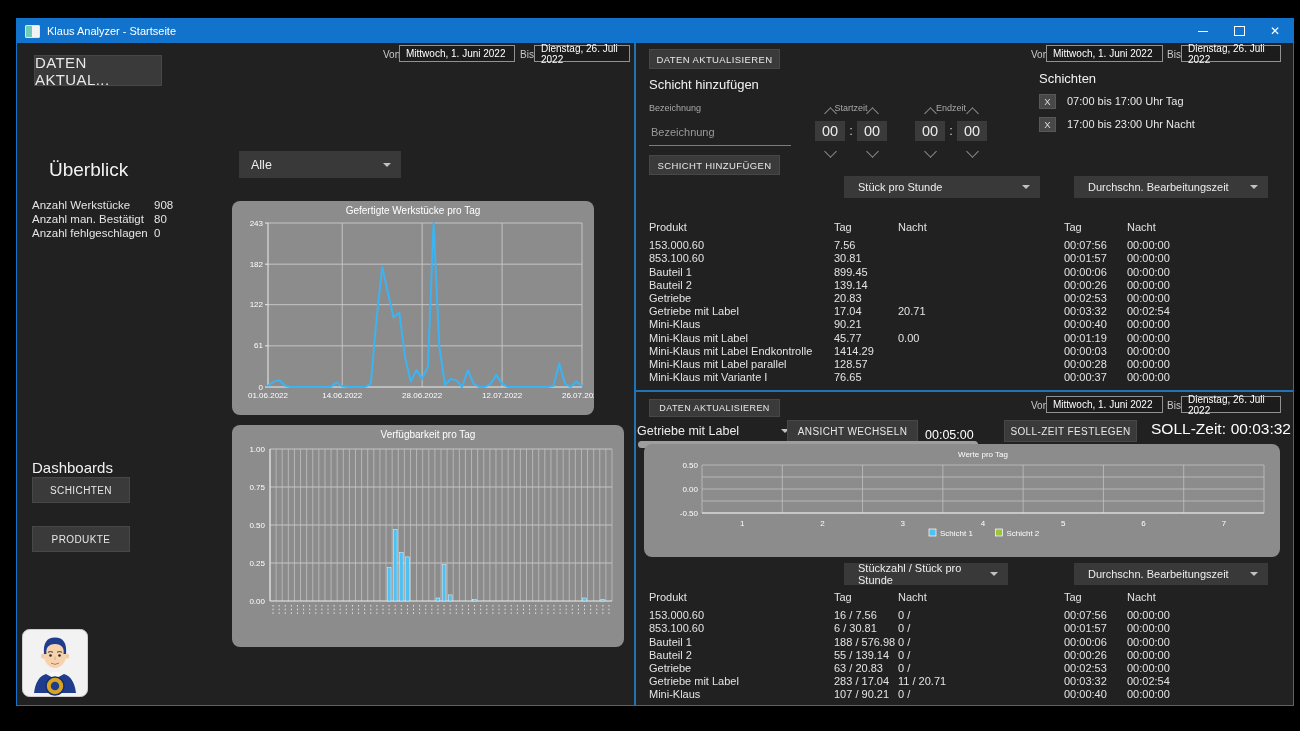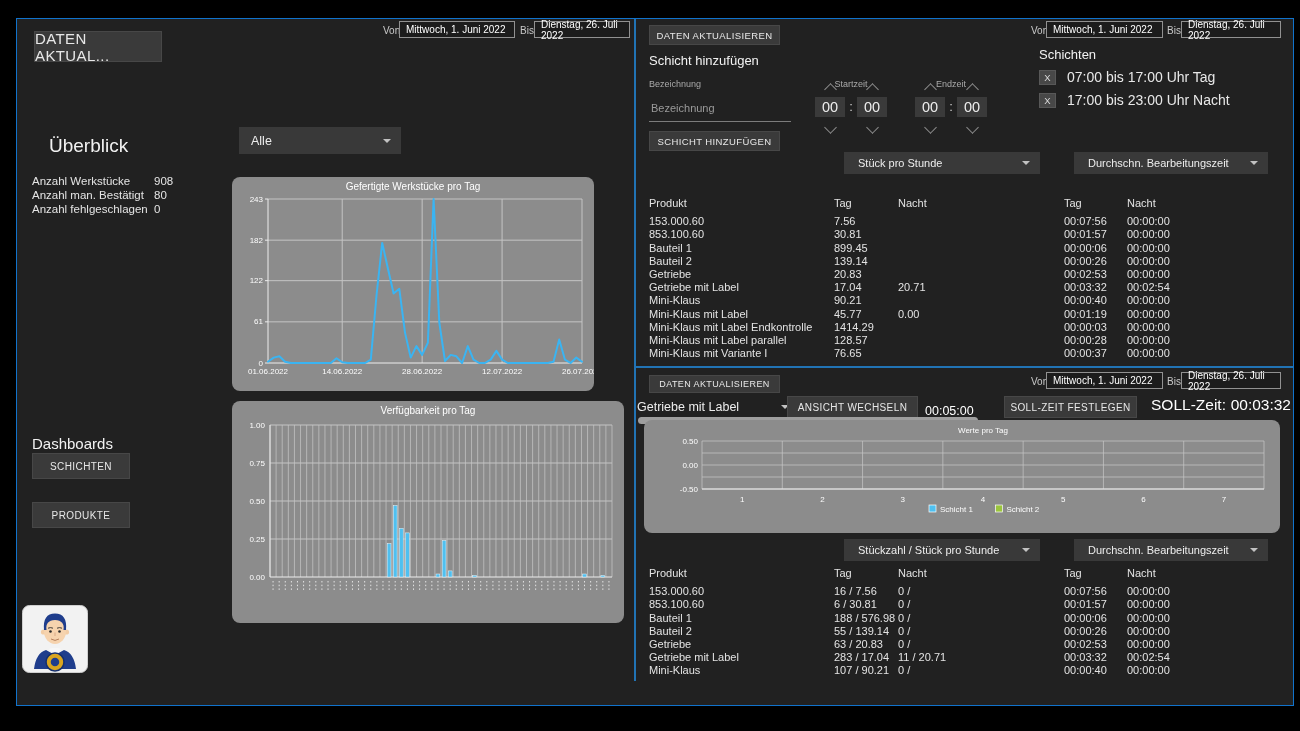--- a/index.html
+++ b/index.html
@@ -47,21 +47,21 @@
   .chev.up{transform:rotate(45deg);}
   .chev.down{transform:rotate(225deg);}
   #inp-bezeichnung{position:absolute;left:632px;top:76px;width:138px;height:24px;background:transparent;
     border:none;border-bottom:1px solid #7c7c7c;color:#dcdcdc;font-size:11px;font-family:inherit;outline:none;}
   #inp-bezeichnung::placeholder{color:#9a9a9a;}
   
   #shift-items{position:absolute;left:1022px;top:50px;display:flex;flex-direction:column;gap:7px;}
   .shift-item{display:flex;align-items:center;gap:11px;height:16px;}
   .xbtn{width:17px;height:15px;background:#484848;border:1px solid #585858;color:#dcdcdc;font-size:9.5px;
     display:flex;align-items:center;justify-content:center;box-sizing:border-box;}
-  .shift-text{font-size:14px;color:#e8e8e8;}
+  .shift-text{font-size:11px;color:#e8e8e8;}
   
   .ptable{position:absolute;width:632px;color:#e3e3e3;font-size:11px;}
   .trow{display:grid;grid-template-columns:185px 64px 166px 63px 1fr;height:13.2px;line-height:13.2px;white-space:nowrap;}
   .trow.thead{margin-bottom:5px;}
   
   .vdiv{position:absolute;left:617px;top:0;width:2px;height:662px;background:#2173b5;}
   .hdiv{position:absolute;left:619px;top:347px;width:657px;height:2px;background:#2173b5;}
   
   #btn-refresh-main{left:17px;top:12px;width:128px;height:31px;font-size:15px;}
   #lbl-von-left{left:366px;top:6px;} #inp-von-left{left:382px;top:2px;width:116px;height:17px;}
@@ -96,28 +96,43 @@
   #lbl-bis-br{left:1150px;top:357px;} #inp-bis-br{left:1164px;top:353px;width:100px;height:17px;}
   #dd-product{left:620px;top:377px;width:152px;height:22px;font-size:12.5px;}
   #btn-ansicht{left:770px;top:377px;width:131px;height:22px;font-size:10px;}
   #inp-sollzeit{position:absolute;left:908px;top:374px;width:74px;height:23px;color:#fff;font-size:12.5px;
     text-align:left;border-bottom:1px solid #8f8f8f;box-sizing:border-box;line-height:20px;margin-top:8px;}
   #btn-sollzeit{left:987px;top:377px;width:133px;height:22px;font-size:10px;}
   #lbl-sollzeit{position:absolute;left:1134px;top:377px;font-size:15.5px;color:#fff;}
   #val-sollzeit{position:absolute;left:1200px;top:377px;width:74px;font-size:15.5px;color:#fff;text-align:right;}
   #scroll-remnant{position:absolute;left:621px;top:398px;width:340px;height:7px;background:#9e9e9e;border-radius:4px;}
   #chart3{left:627px;top:401px;width:636px;height:113px;}
-  #dd-metric1-br{left:827px;top:520px;width:196px;height:22px;}
+  #dd-metric1-br{left:827px;top:520px;width:164px;height:22px;}
   #dd-metric2-br{left:1057px;top:520px;width:194px;height:22px;}
   #table-bottom{left:632px;top:548px;}
 </style>
 </head>
 <body>
 
 <div class="window">
+  <div class="titlebar">
+    <span class="appicon"></span>
+    <span class="titletext">Klaus Analyzer - Startseite</span>
+    <div class="winctrls">
+      <div class="winbtn">
+          <span class="minbar"></span>
+        </div>
+      <div class="winbtn">
+          <span class="maxbox"></span>
+        </div>
+      <div class="winbtn">
+          <span class="closex">✕</span>
+        </div>
+    </div>
+  </div>
   <div class="content">
 
     <div class="btn" id="btn-refresh-main">DATEN AKTUAL...</div>
     <span class="dlabel" id="lbl-von-left">Von</span>
     <div class="din" id="inp-von-left">Mittwoch, 1. Juni 2022</div>
     <span class="dlabel" id="lbl-bis-left">Bis</span>
     <div class="din" id="inp-bis-left">Dienstag, 26. Juli 2022</div>
 
     <div class="dd" id="dd-alle">
       <span>Alle</span>

